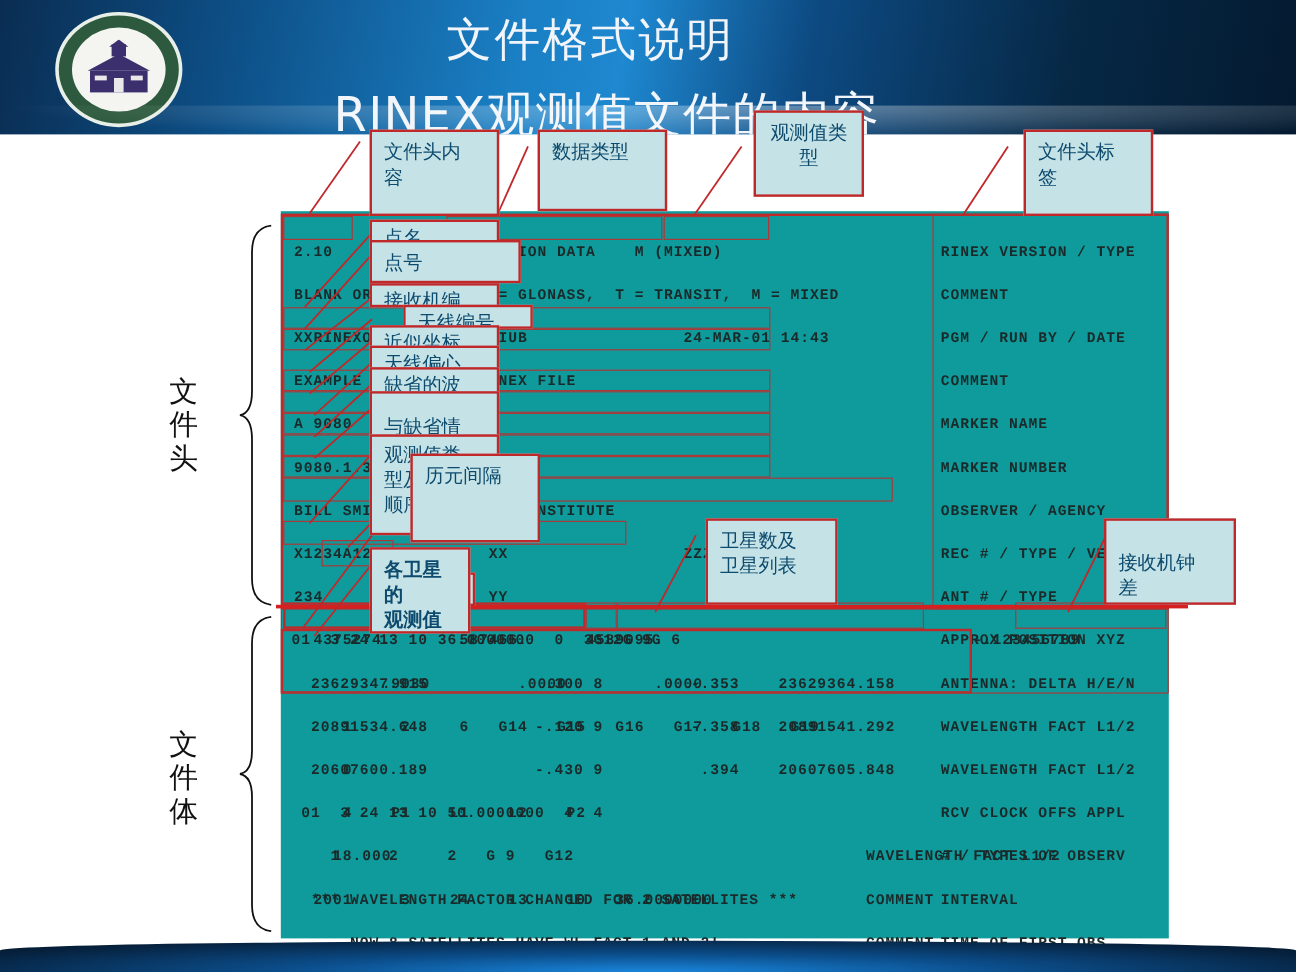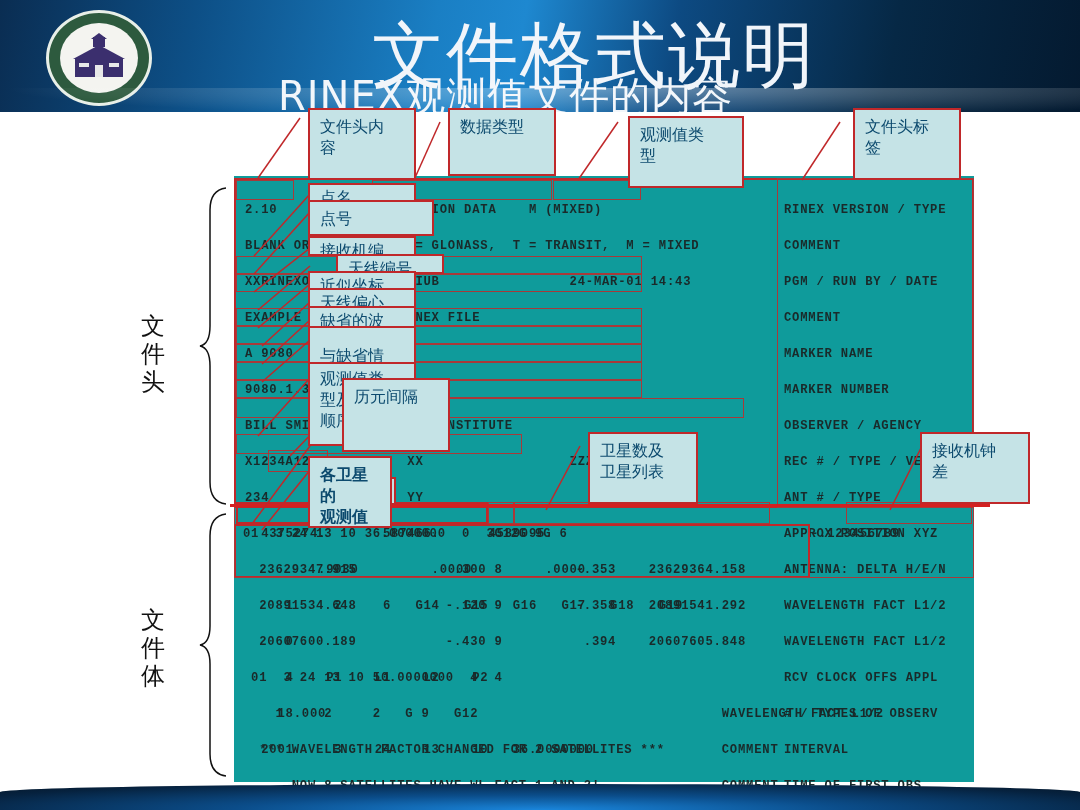--- a/index.html
+++ b/index.html
@@ -20,21 +20,21 @@
     position: absolute; left: 46px; top: 10px; width: 106px; height: 96px;
     border-radius: 50%; background: #2d5a3e; border: 3px solid #e8efe8;
     display: flex; align-items: center; justify-content: center;
   }
   .logo-inner {
     width: 78px; height: 70px; border-radius: 50%; background: #f4f4f0;
     display: flex; align-items: center; justify-content: center;
   }
   .title {
     position: absolute; left: 372px; top: 8px; color: #f1f5fa;
-    font-family: Liberation Sans, sans-serif; font-size: 72px; font-weight: normal; letter-spacing: 2px;
+    font-family: Liberation Sans, sans-serif; font-size: 38px; font-weight: normal; letter-spacing: 2px;
   }
   .subtitle {
     position: absolute; left: 278px; top: 72px; color: #f1f5fa;
     font-family: "DejaVu Sans", sans-serif; font-size: 40px; letter-spacing: 1px; white-space: nowrap;
     line-height: 48px; height: 40px; overflow: hidden;
   }
 
   
   .side-label {
     position: absolute; width: 30px; font-size: 24px; line-height: 28px; color: #111;
@@ -208,21 +208,21 @@
     <line x1="310" y1="446" x2="252" y2="524"></line>
     <line x1="310" y1="470" x2="262" y2="530"></line>
     <line x1="580" y1="446" x2="546" y2="510"></line>
     <line x1="922" y1="446" x2="890" y2="510"></line>
   </g>
 </svg>
 
 <div class="callout" style="left:308px; top:108px; width:108px; height:72px; white-space:pre-line;">文件头内
 容</div>
 <div class="callout" style="left:448px; top:108px; width:108px; height:68px;">数据类型</div>
-<div class="callout" style="left:628px; top:116px; width:116px; height:72px; white-space:pre-line;">观测值类
+<div class="callout" style="left:628px; top:92px; width:92px; height:72px; white-space:pre-line;text-align:center;">观测值类
 型</div>
 <div class="callout" style="left:853px; top:108px; width:108px; height:72px; white-space:pre-line;">文件头标
 签</div>
 
 <div class="callout" style="left:308px; top:183px; width:108px; height:24px; padding-top:2px;">点名</div>
 <div class="callout" style="left:308px; top:200px; width:126px; height:36px;">点号</div>
 <div class="callout" style="left:308px; top:236px; width:108px; height:20px; padding-top:2px;">接收机编</div>
 <div class="callout" style="left:308px; top:254px; width:108px; height:20px; padding-top:2px;margin-left:28px;">天线编号</div>
 <div class="callout" style="left:308px; top:271px; width:108px; height:20px; padding-top:2px;">近似坐标</div>
 <div class="callout" style="left:308px; top:288px; width:108px; height:20px; padding-top:2px;">天线偏心</div>
@@ -231,16 +231,16 @@
 况不同的</div>
 <div class="callout" style="left:308px; top:362px; width:108px; height:84px; padding-top:4px; white-space:pre-line;">观测值类
 型及
 顺序</div>
 <div class="callout" style="left:342px; top:378px; width:108px; height:74px;">历元间隔</div>
 <div class="callout" style="left:308px; top:432px; width:88px; height:28px; padding-top:4px;margin-top:45px;">历元时刻</div>
 <div class="callout" style="left:308px; top:456px; width:84px; height:72px; padding-top:6px; white-space:pre-line;font-weight:bold;">各卫星的
 观测值</div>
 <div class="callout" style="left:588px; top:432px; width:110px; height:72px; padding-top:6px; white-space:pre-line;">卫星数及
 卫星列表</div>
-<div class="callout" style="left:920px; top:432px; width:110px; height:72px; padding-top:6px; white-space:pre-line;">接收机钟
+<div class="callout" style="left:920px; top:432px; width:110px; height:72px; padding-top:24px; white-space:pre-line;">接收机钟
 差</div>
 
 <div class="bottom-band"></div>
 
 </body></html>

